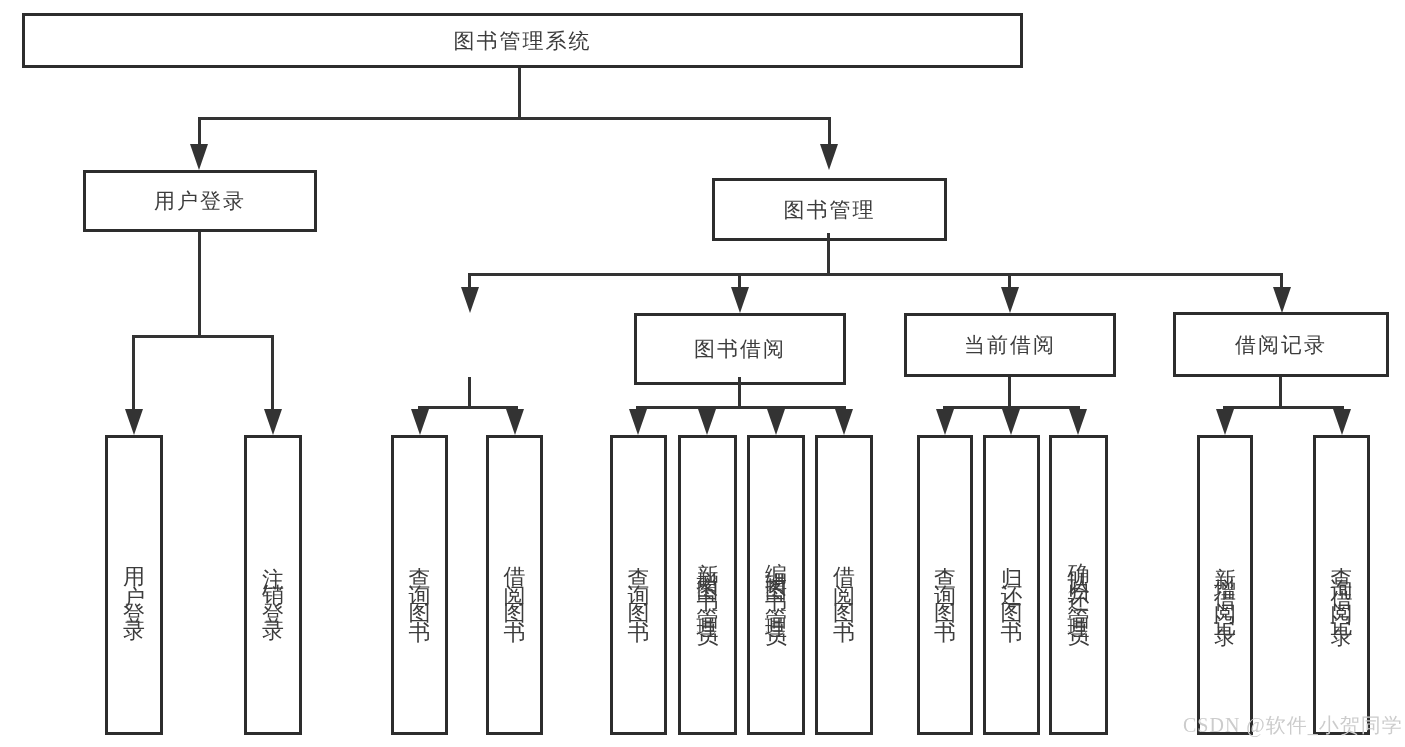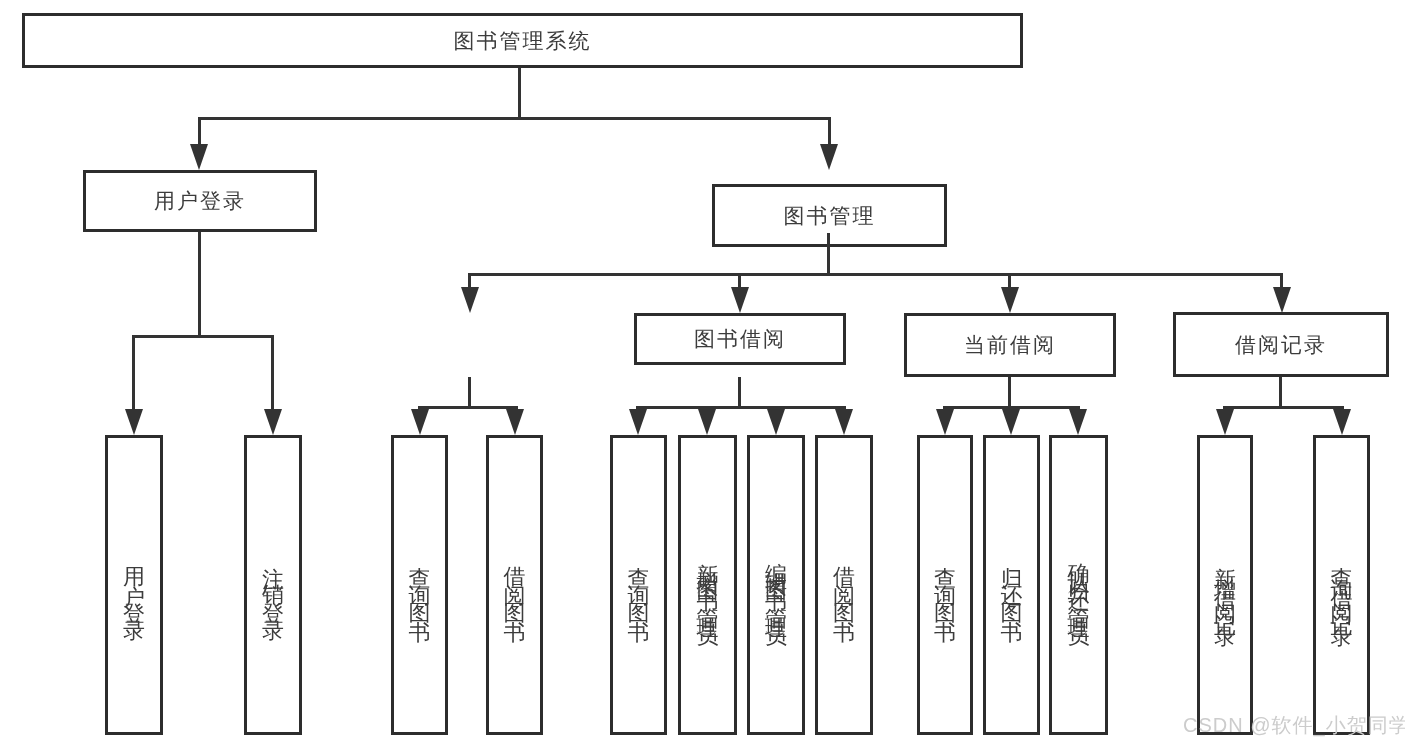--- a/index.html
+++ b/index.html
@@ -2,21 +2,21 @@
 <html style="--line: #333333; --border: #2d2d2d; --text: #3c3c3c; --watermark: #cccccc; --background: #ffffff;"><head>
 <meta charset="utf-8">
 <style>
   :root{
     --line:#333333; --border:#2d2d2d; --text:#3c3c3c; --watermark:#cccccc; --background:#ffffff;
   }
   html,body{margin:0;padding:0;}
   body{background:#f4f4f4;font-family:"Liberation Sans",sans-serif;}
   .canvas{
     position:relative;width:1405px;height:747px;background:var(--background);
-    overflow:hidden;color:var(--text);
+    overflow:hidden;color:var(--text);font-family:Liberation Serif, serif;
   }
   .box{
     position:absolute;box-sizing:border-box;border:3px solid var(--border);
     background:var(--background);display:flex;align-items:center;justify-content:center;
     font-size:21px;letter-spacing:2px;color:var(--text);
   }
   .vbox{font-size:22px;}
   .vbox span{
     writing-mode:vertical-rl;text-orientation:mixed;display:block;
     white-space:nowrap;
@@ -49,21 +49,21 @@
   <div class="vline" style="left:518px;top:68px;height:50px;"></div>
   <div class="hline" style="left:198px;top:117px;width:633px;"></div>
   <div class="vline" style="left:198px;top:117px;height:28px;"></div>
   <div class="tri" style="left:190px;top:144px;"></div>
   <div class="vline" style="left:828px;top:117px;height:28px;"></div>
   <div class="tri" style="left:820px;top:144px;"></div>
 
   <div class="box" style="left:83px;top:170px;width:234px;height:62px;">
     <span>用户登录</span>
   </div>
-  <div class="box" style="left:712px;top:184px;width:235px;height:63px;">
+  <div class="box" style="left:712px;top:178px;width:235px;height:63px;">
     <span>图书管理</span>
   </div>
 
   <div class="vline" style="left:198px;top:232px;height:105px;"></div>
   <div class="hline" style="left:132px;top:335px;width:142px;"></div>
   <div class="vline" style="left:132px;top:335px;height:76px;"></div>
   <div class="tri" style="left:125px;top:409px;"></div>
   <div class="vline" style="left:271px;top:335px;height:76px;"></div>
   <div class="tri" style="left:264px;top:409px;"></div>
 
@@ -71,21 +71,21 @@
   <div class="hline" style="left:468px;top:273px;width:815px;"></div>
   <div class="vline" style="left:468px;top:273px;height:16px;"></div>
   <div class="tri" style="left:461px;top:287px;"></div>
   <div class="vline" style="left:738px;top:273px;height:16px;"></div>
   <div class="tri" style="left:731px;top:287px;"></div>
   <div class="vline" style="left:1008px;top:273px;height:16px;"></div>
   <div class="tri" style="left:1001px;top:287px;"></div>
   <div class="vline" style="left:1280px;top:273px;height:16px;"></div>
   <div class="tri" style="left:1273px;top:287px;"></div>
 
-  <div class="box" style="left:634px;top:313px;width:212px;height:52px;">
+  <div class="box" style="left:634px;top:313px;width:212px;height:72px;">
     <span>图书借阅</span>
   </div>
   <div class="box" style="left:904px;top:313px;width:212px;height:64px;">
     <span>当前借阅</span>
   </div>
   <div class="box" style="left:1173px;top:312px;width:216px;height:65px;">
     <span>借阅记录</span>
   </div>
 
   <div class="vline" style="left:468px;top:377px;height:31px;"></div>

